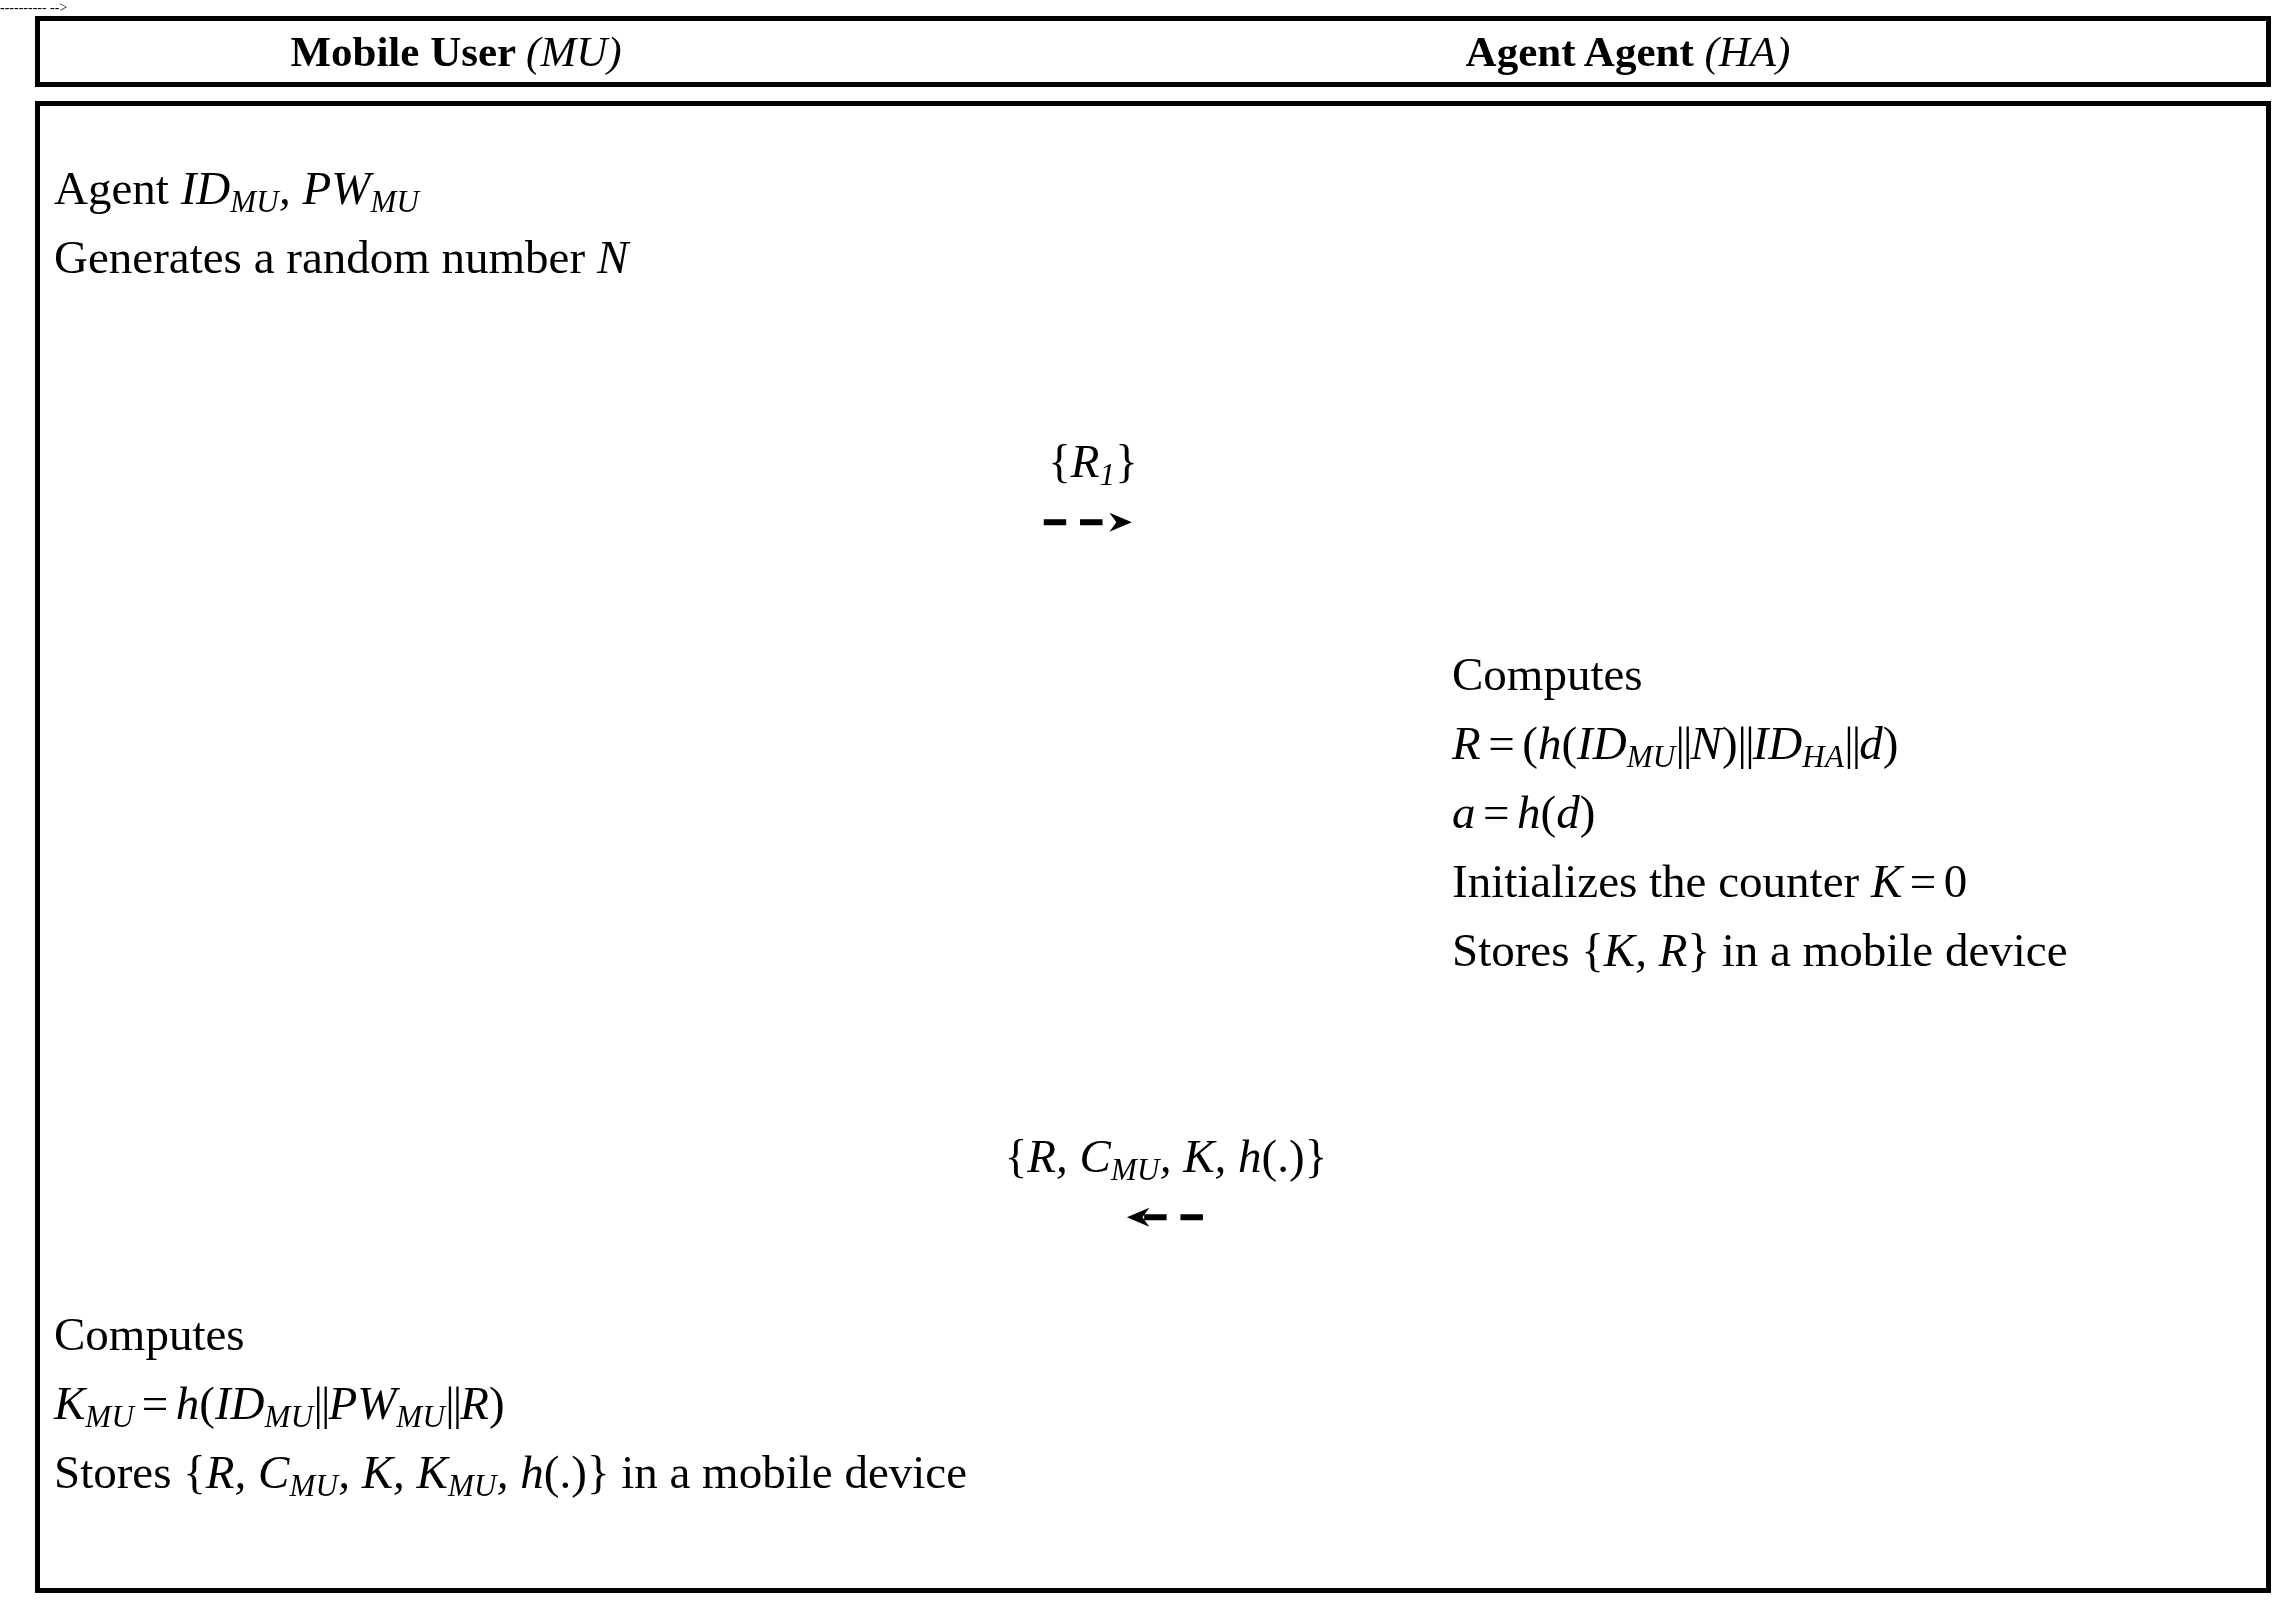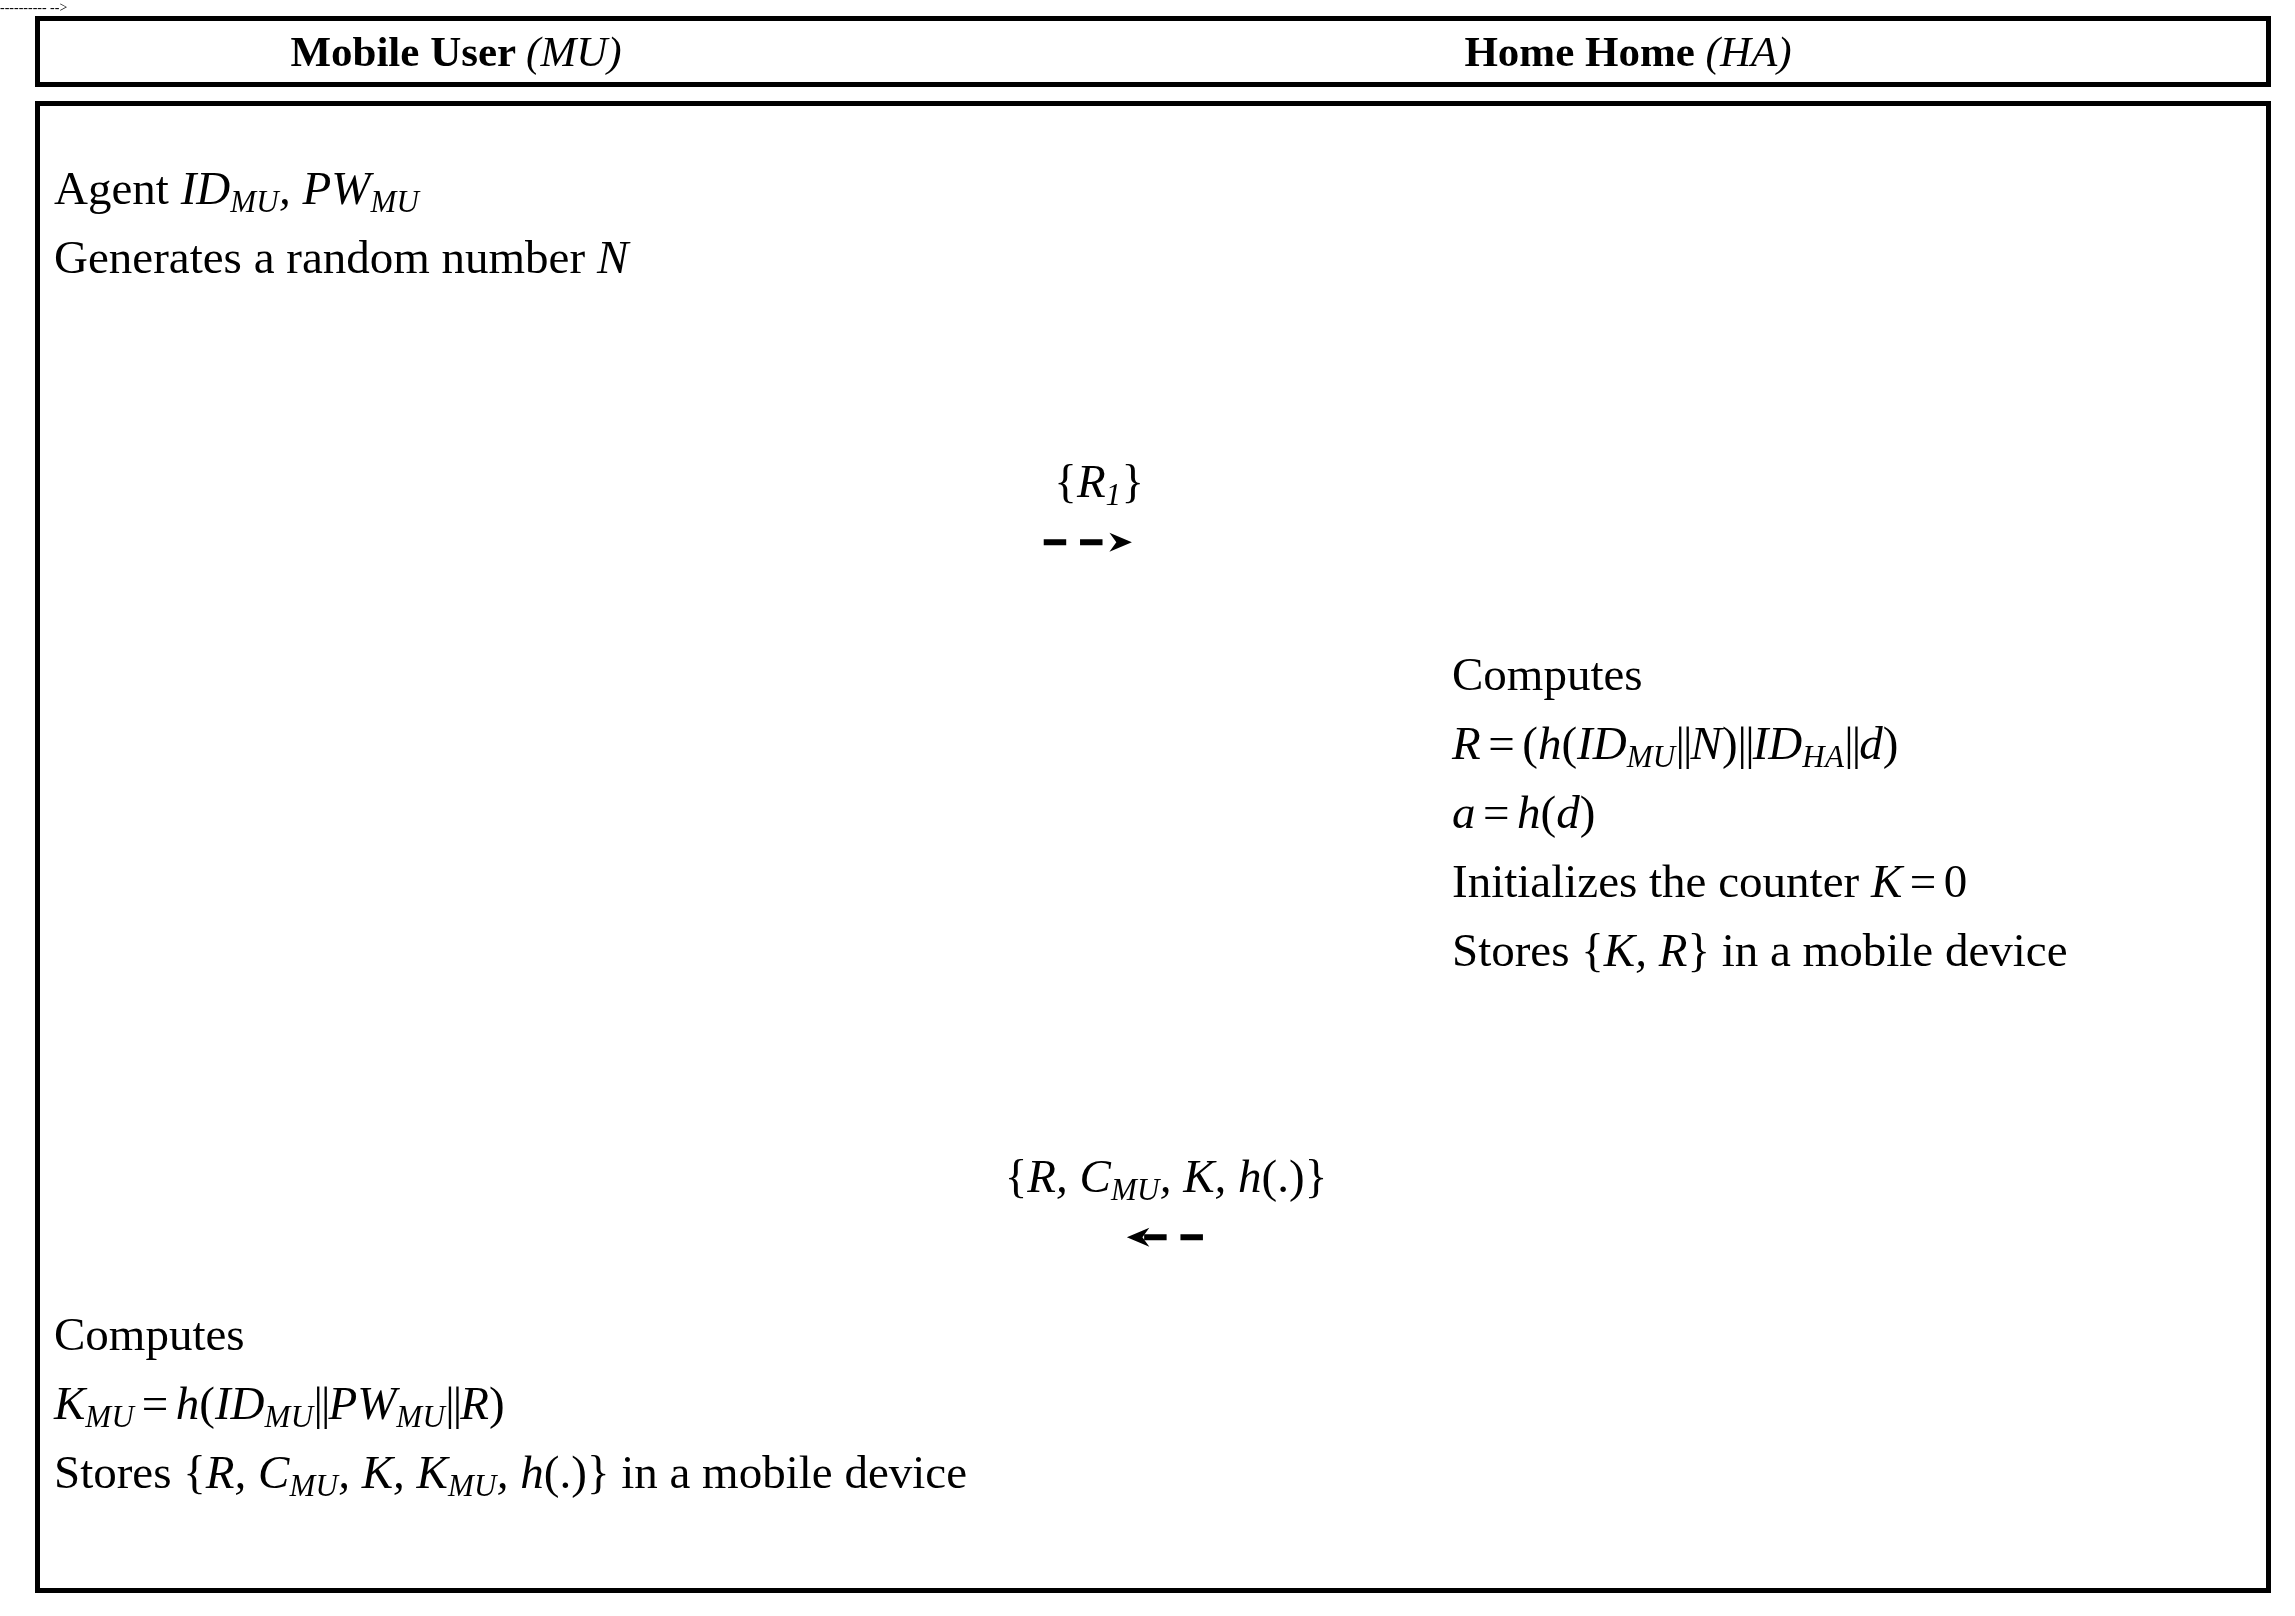--- a/index.html
+++ b/index.html
@@ -78,23 +78,22 @@
   }
   .op { font-style: normal; padding: 0 0.10em; }
   .opeq { font-style: normal; padding: 0 0.16em; }
   .par { font-style: normal; }
   .bar { font-style: normal; letter-spacing: -0.04em; }
   .upr { font-style: normal; }
 
   
   .msg {
     position: absolute;
-    text-align: right;
+    text-align: center;
     white-space: nowrap;
-    margin-top: 20px;
   }
   .msg .payload {
     font-size: 47px;
     line-height: 62px;
     display: block;
   }
   .msg .arrow-row {
     display: block;
     height: 49px;
     position: relative;
@@ -109,21 +108,21 @@
 <body>
 
 
 
 
 <div class="header-box">
   <div class="hdr-label" id="hdr-mu">
     <span class="role">Mobile User </span><span class="abbr">(MU)</span>
   </div>
   <div class="hdr-label" id="hdr-ha">
-    <span class="role">Home Home </span><span class="abbr">(HA)</span>
+    <span class="role">Agent Agent </span><span class="abbr">(HA)</span>
   </div>
 </div>
 
 
 <div class="body-box"></div>
 
 
 <div class="block" id="mu-block-1">
   <span class="line"><span class="upr">Agent </span><i class="v">ID</i><span class="sub">MU</span><i class="v">, </i><i class="v">PW</i><span class="sub">MU</span></span>
   <span class="line"><span class="upr">Generates a random number </span><i class="v">N</i></span>

